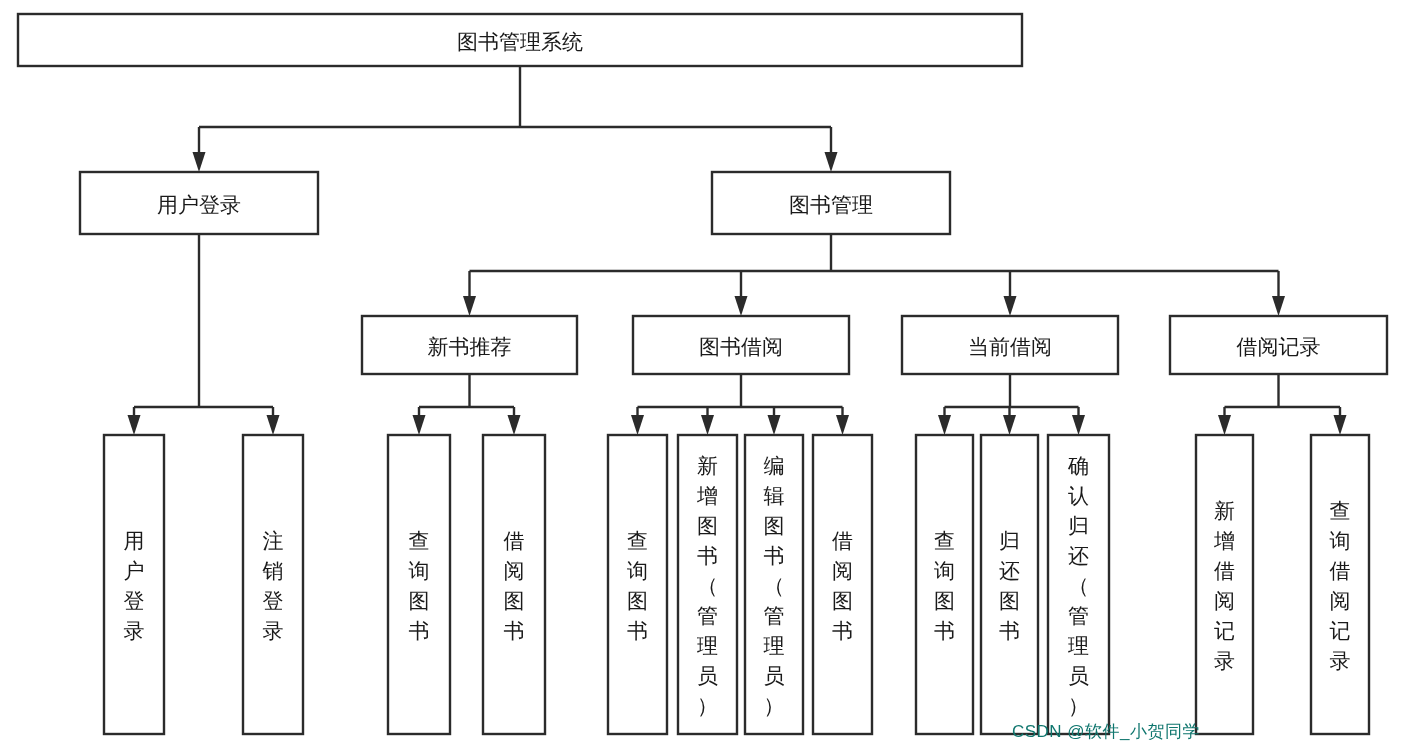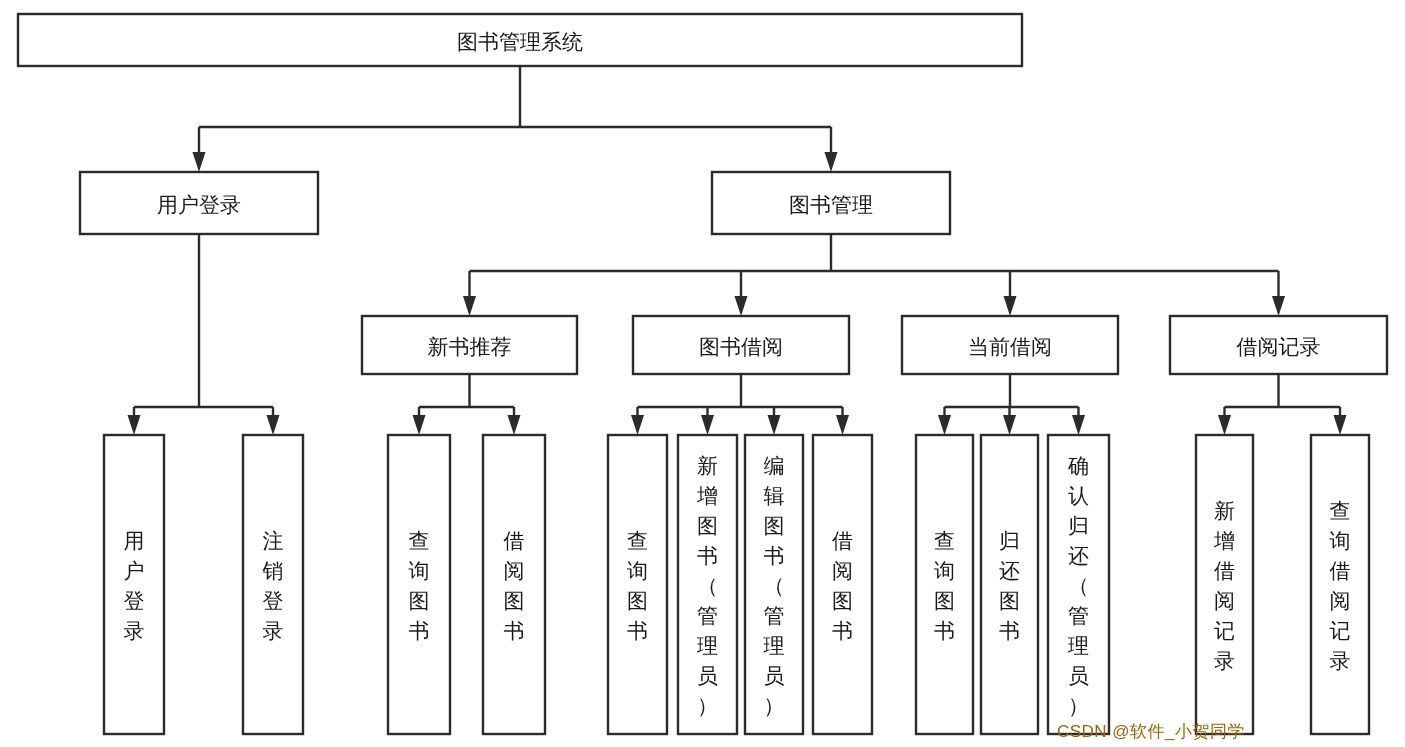--- a/index.html
+++ b/index.html
@@ -13,21 +13,20 @@
     height: 747px;
     font-family: "Liberation Sans", "DejaVu Sans", sans-serif;
     overflow: hidden;
     position: relative;
   }
   #diagram-root {
     position: relative;
     width: 1208px;
     height: 747px;
     background: #ffffff;
-    padding-left: 45px;
   }
   svg#tree-svg {
     position: absolute;
     left: 0;
     top: 0;
     width: 1405px;
     height: 747px;
     display: block;
   }
   .node-box {
@@ -57,21 +56,21 @@
     font-size: 21px;
     fill: #1a1a1a;
     text-anchor: middle;
   }
   .watermark-text {
     position: absolute;
     right: 8px;
     bottom: 4px;
     font-family: "Liberation Sans", "DejaVu Sans", sans-serif;
     font-size: 17px;
-    color: #a16207;
+    color: #0f766e;
     white-space: nowrap;
     letter-spacing: 0.5px;
     user-select: none;
   }
 </style>
 </head>
 <body>
 
 <div id="diagram-root">
   <svg id="tree-svg" viewBox="0 0 1405 747" xmlns="http://www.w3.org/2000/svg">

